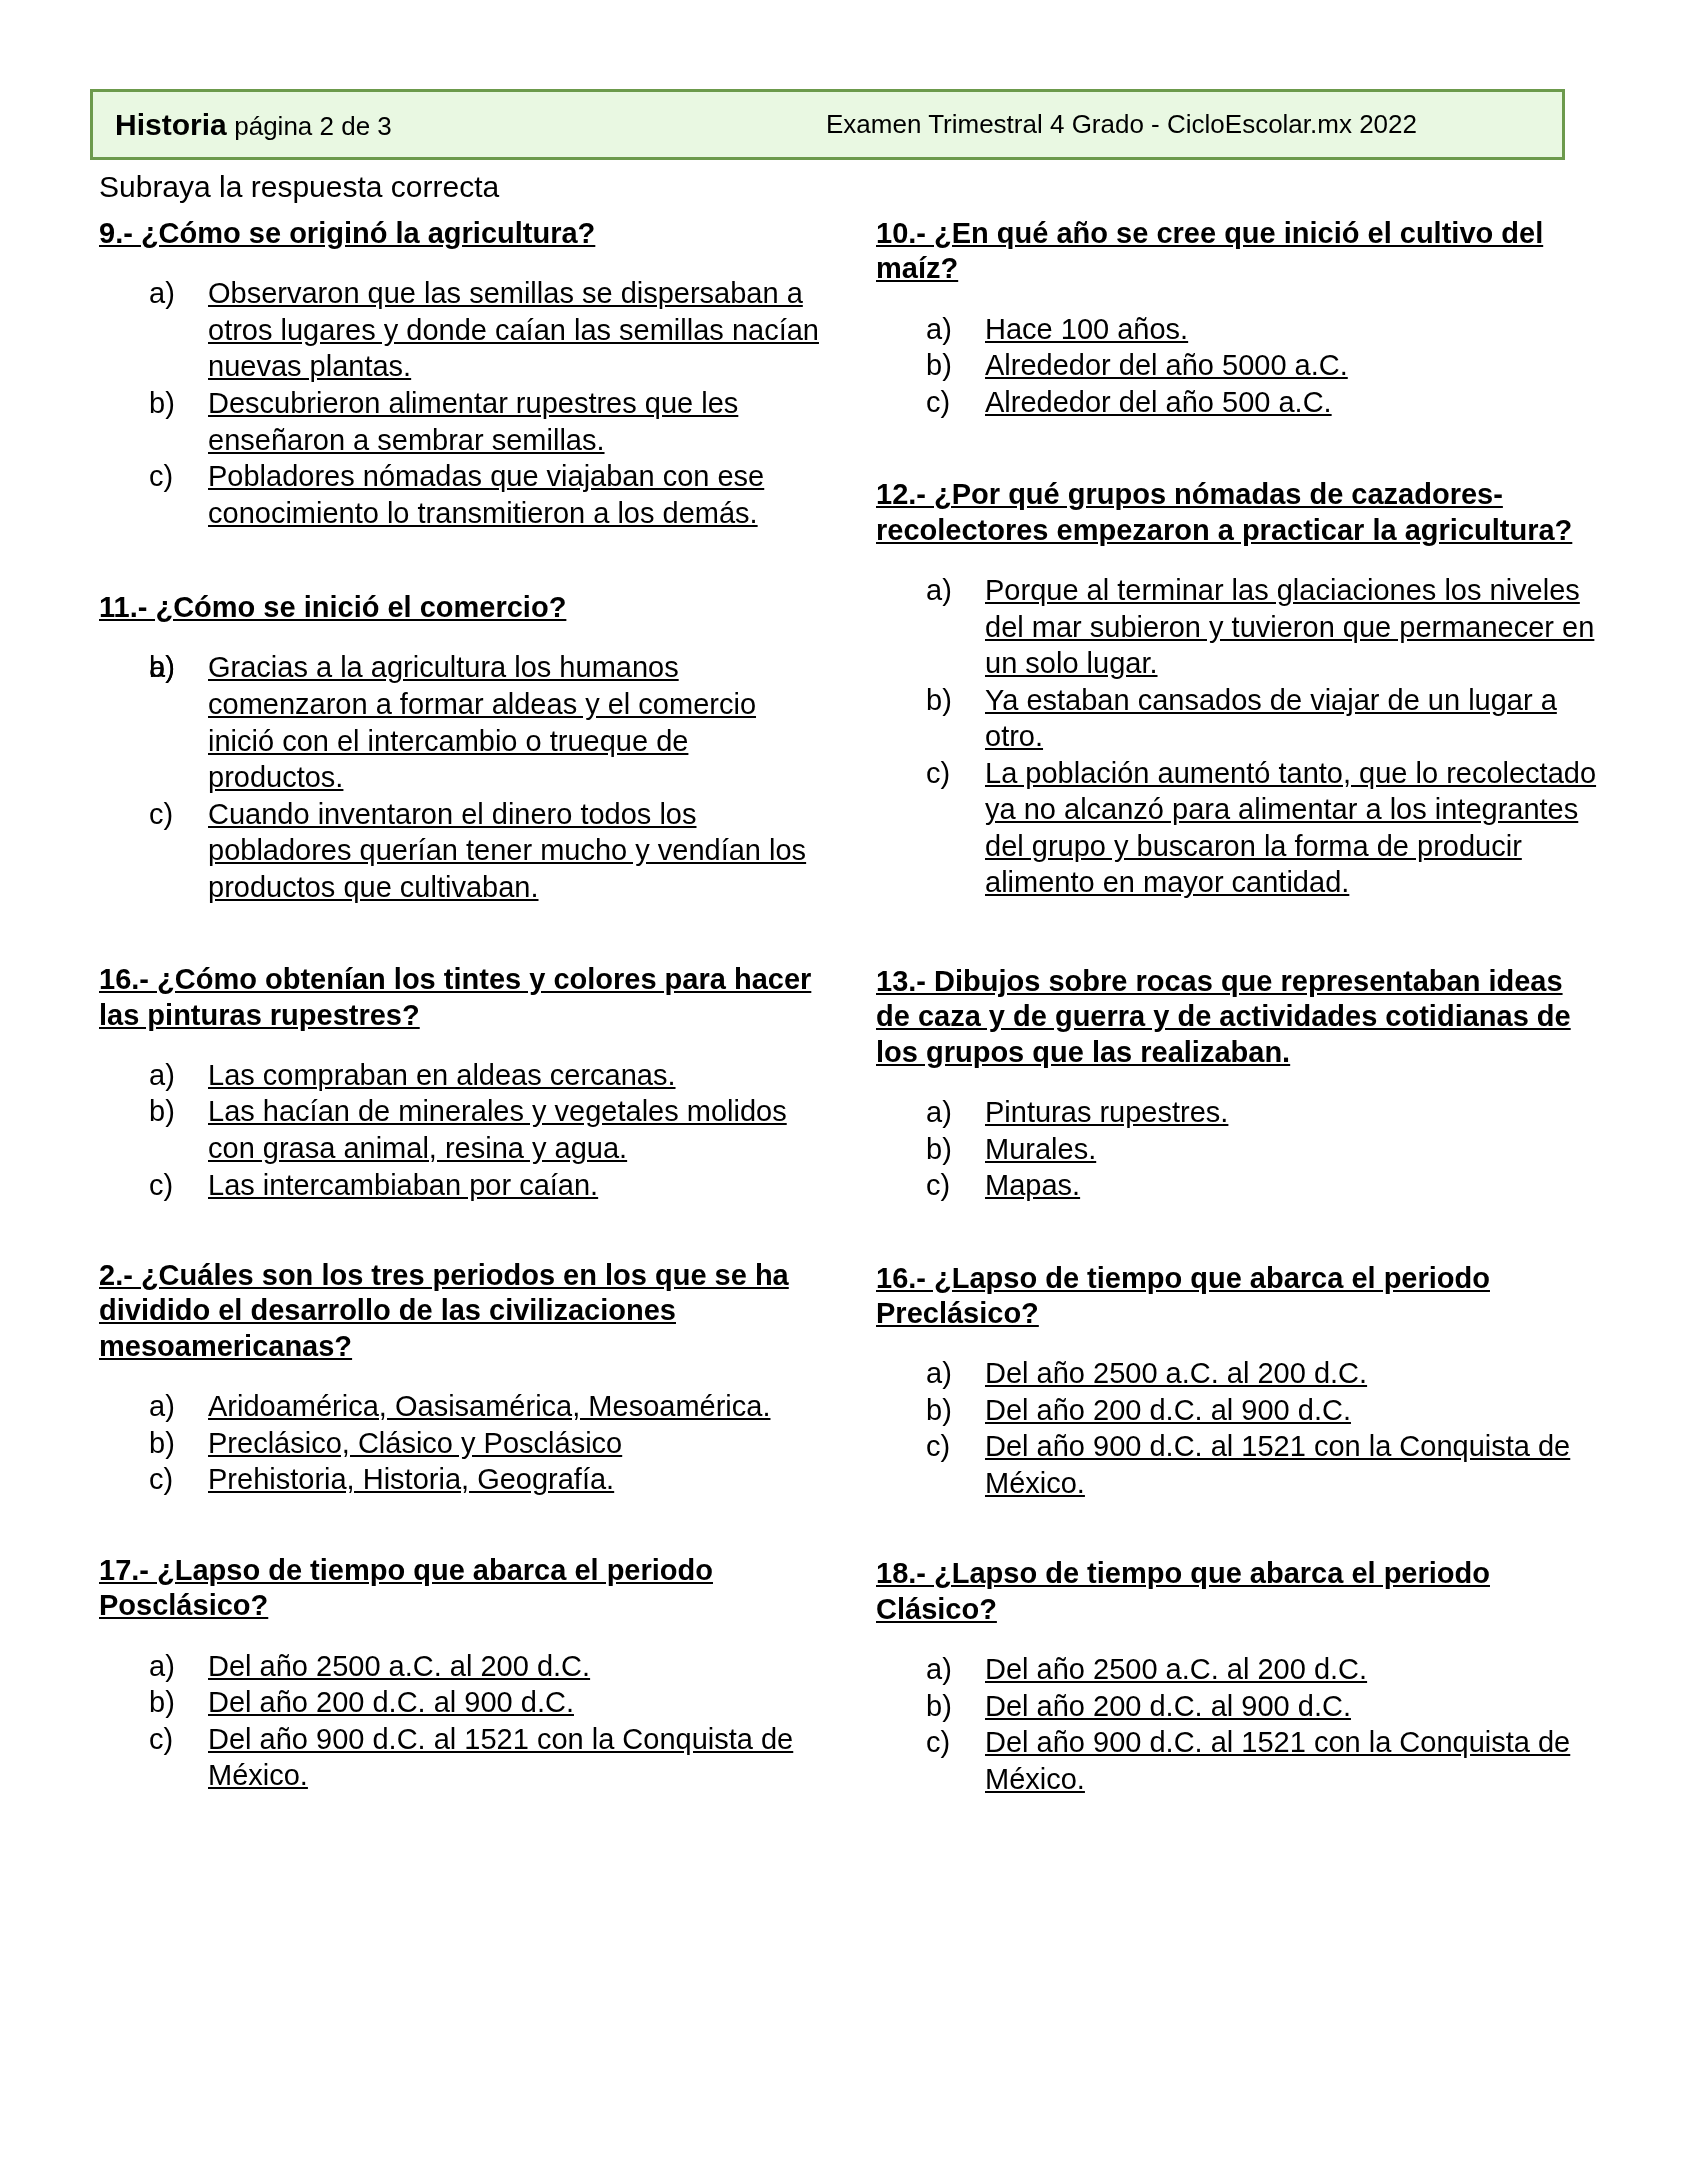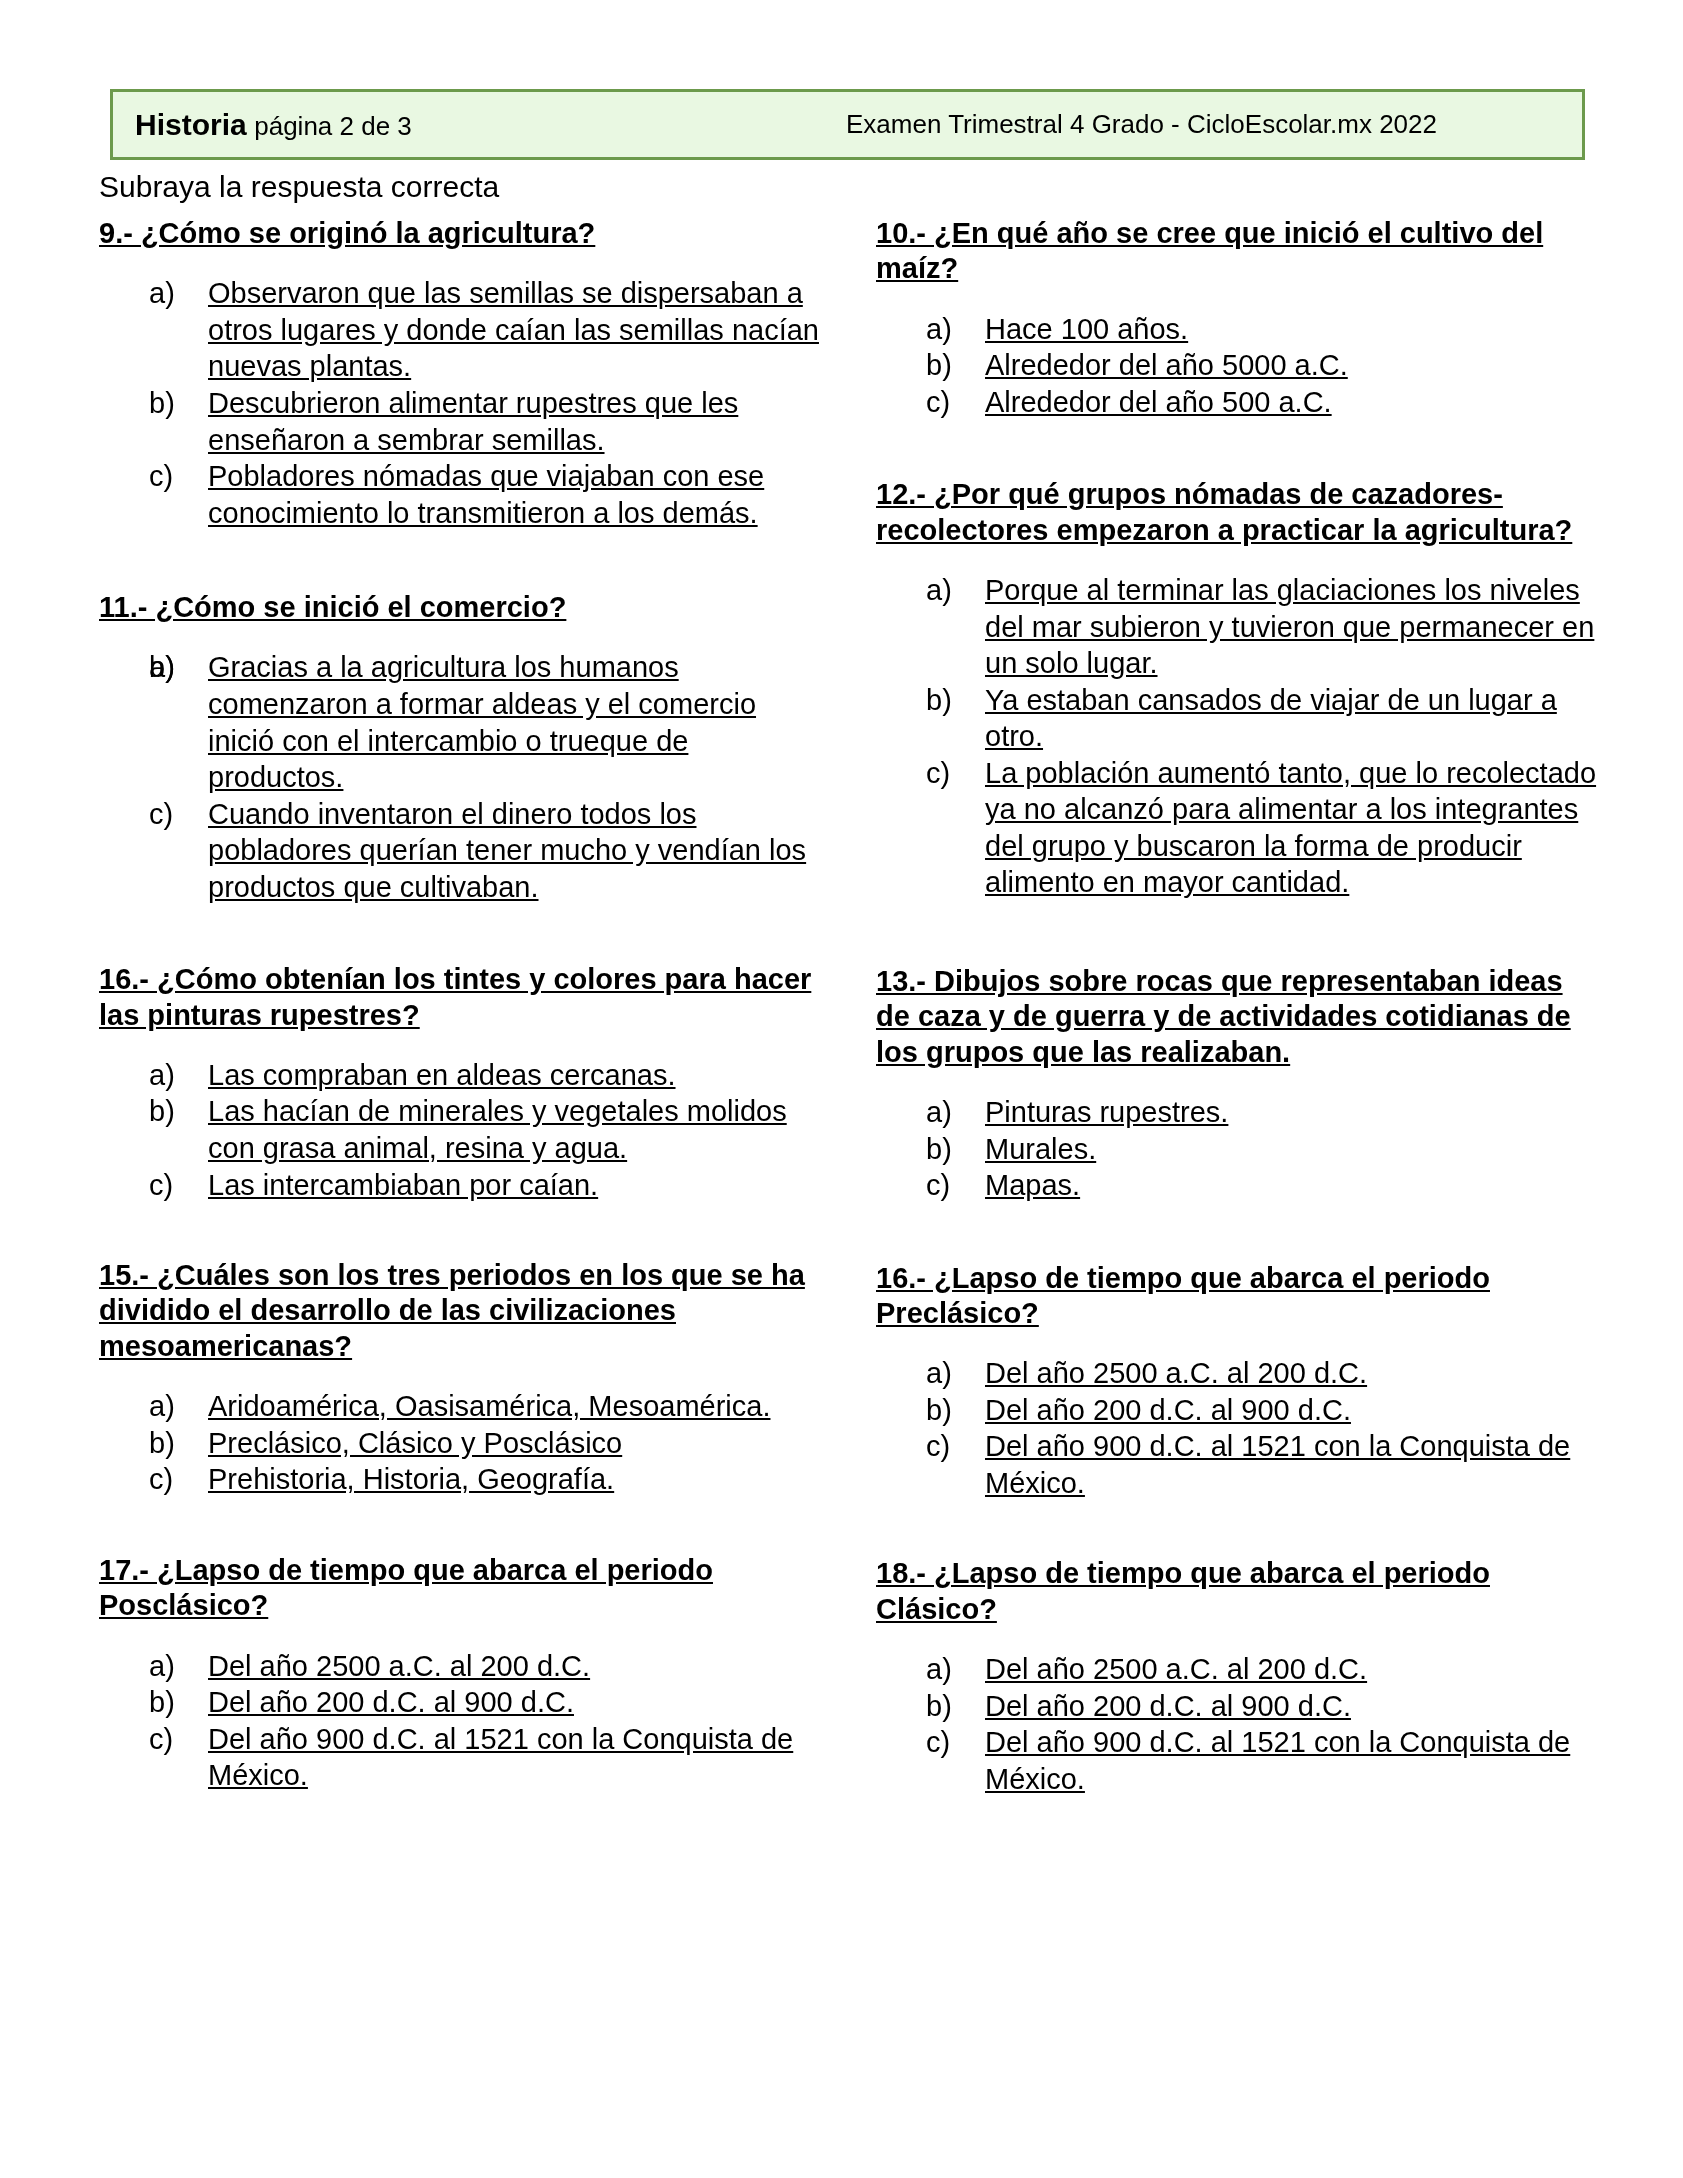--- a/index.html
+++ b/index.html
@@ -20,21 +20,21 @@
     left: 0; top: 0;
     width: 1683px;
     height: 2178px;
     padding: 0;
     box-sizing: border-box;
   }
 
   
   .header-band {
     position: absolute;
-    left: 110px;
+    left: 90px;
     top: 89px;
     width: 1475px;
     height: 71px;
     box-sizing: border-box;
     background: #e9f8e2;
     border: 3px solid #6c9a4c;
     display: flex;
     align-items: center;
   }
   .header-left {
@@ -148,21 +148,21 @@
       <div class="question-block">
         <div class="q-title">16.- ¿Cómo obtenían los tintes y colores para hacer las pinturas rupestres?</div>
         <ol class="options">
           <li><span class="marker">a)</span><span>Las compraban en aldeas cercanas.</span></li>
           <li><span class="marker">b)</span><span>Las hacían de minerales y vegetales molidos con grasa animal, resina y agua.</span></li>
           <li><span class="marker">c)</span><span>Las intercambiaban por caían.</span></li>
         </ol>
       </div>
       <div style="height: 55px;"></div>
       <div class="question-block">
-        <div class="q-title">15.- ¿Cuáles son los tres periodos en los que se ha dividido el desarrollo de las civilizaciones mesoamericanas?</div>
+        <div class="q-title">2.- ¿Cuáles son los tres periodos en los que se ha dividido el desarrollo de las civilizaciones mesoamericanas?</div>
         <ol class="options">
           <li><span class="marker">a)</span><span>Aridoamérica, Oasisamérica, Mesoamérica.</span></li>
           <li><span class="marker">b)</span><span>Preclásico, Clásico y Posclásico</span></li>
           <li><span class="marker">c)</span><span>Prehistoria, Historia, Geografía.</span></li>
         </ol>
       </div>
       <div style="height: 55px;"></div>
       <div class="question-block">
         <div class="q-title">17.- ¿Lapso de tiempo que abarca el periodo Posclásico?</div>
         <ol class="options">

